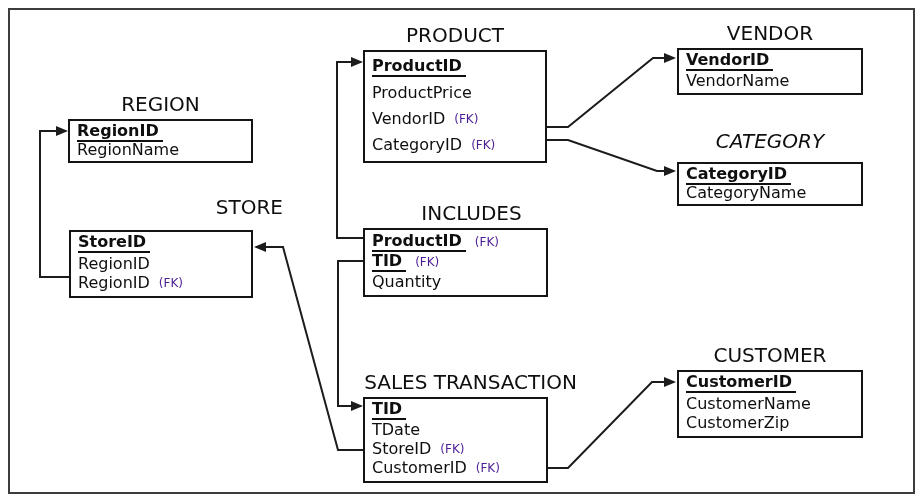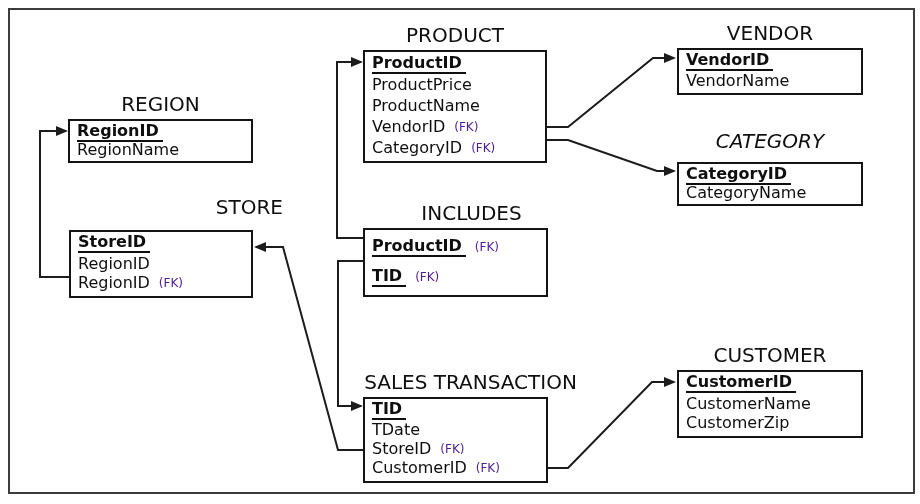--- a/index.html
+++ b/index.html
@@ -81,23 +81,20 @@
       </div>
       <div class="etitle" style="left: 333px; top: 25px; width: 244px;">PRODUCT</div>
       <div class="entity" style="left: 363px; top: 50px; width: 184px; height: 113px;">
         <div class="row pk">
           <span class="name">ProductID</span>
         </div>
         <div class="row">
           <span class="name">ProductPrice</span>
         </div>
         <div class="row">
-          <span class="name">ProductName</span>
-        </div>
-        <div class="row">
           <span class="name">VendorID</span>
           <span class="fk">(FK)</span>
         </div>
         <div class="row">
           <span class="name">CategoryID</span>
           <span class="fk">(FK)</span>
         </div>
       </div>
       <div class="etitle" style="left: 647px; top: 23px; width: 246px;">VENDOR</div>
       <div class="entity" style="left: 677px; top: 48px; width: 186px; height: 47px;">
@@ -120,20 +117,23 @@
       <div class="etitle" style="left: 349px; top: 203px; width: 245px;">INCLUDES</div>
       <div class="entity" style="left: 363px; top: 228px; width: 185px; height: 69px;">
         <div class="row pk">
           <span class="name">ProductID</span>
           <span class="fk">(FK)</span>
         </div>
         <div class="row pk">
           <span class="name">TID</span>
           <span class="fk">(FK)</span>
         </div>
+        <div class="row">
+          <span class="name">Quantity</span>
+        </div>
       </div>
       <div class="etitle" style="left: 348px; top: 372px; width: 245px;">SALES TRANSACTION</div>
       <div class="entity" style="left: 363px; top: 397px; width: 185px; height: 86px;">
         <div class="row pk">
           <span class="name">TID</span>
         </div>
         <div class="row">
           <span class="name">TDate</span>
         </div>
         <div class="row">

